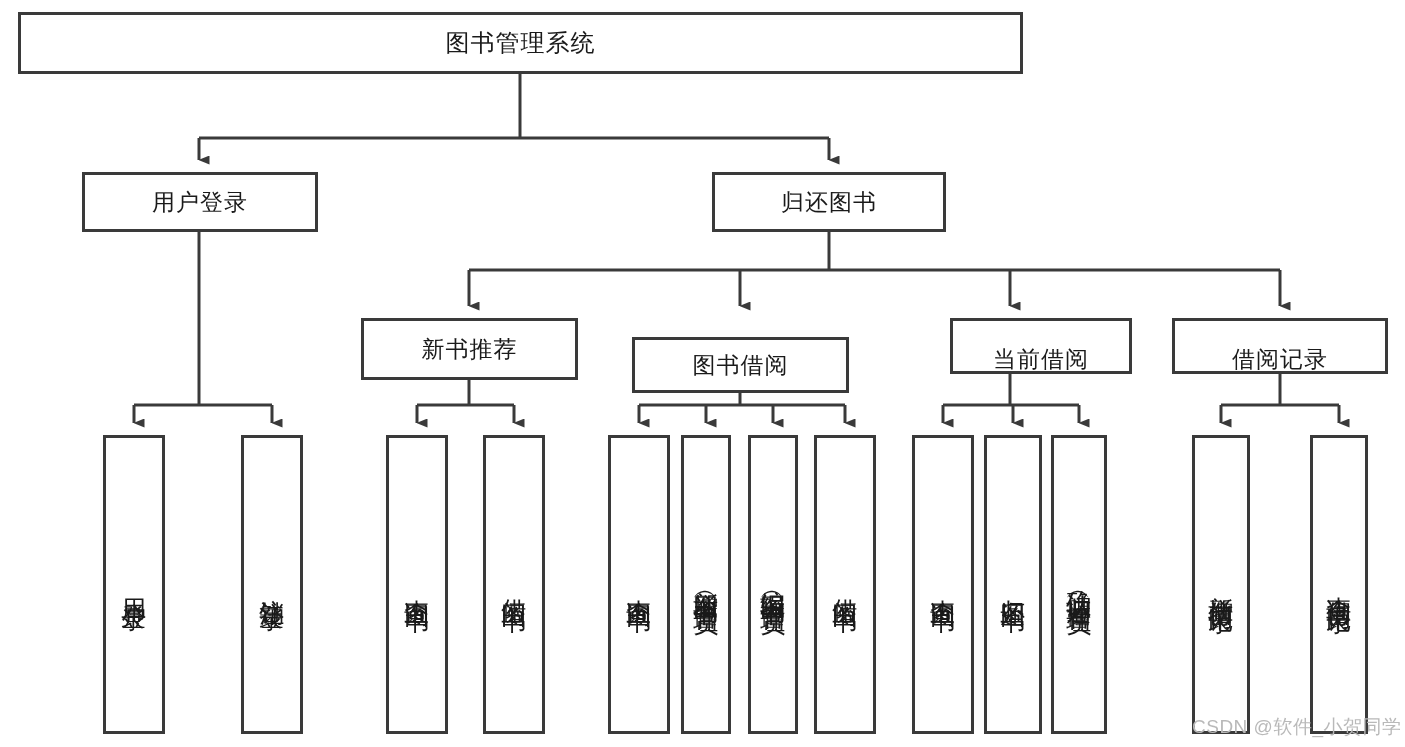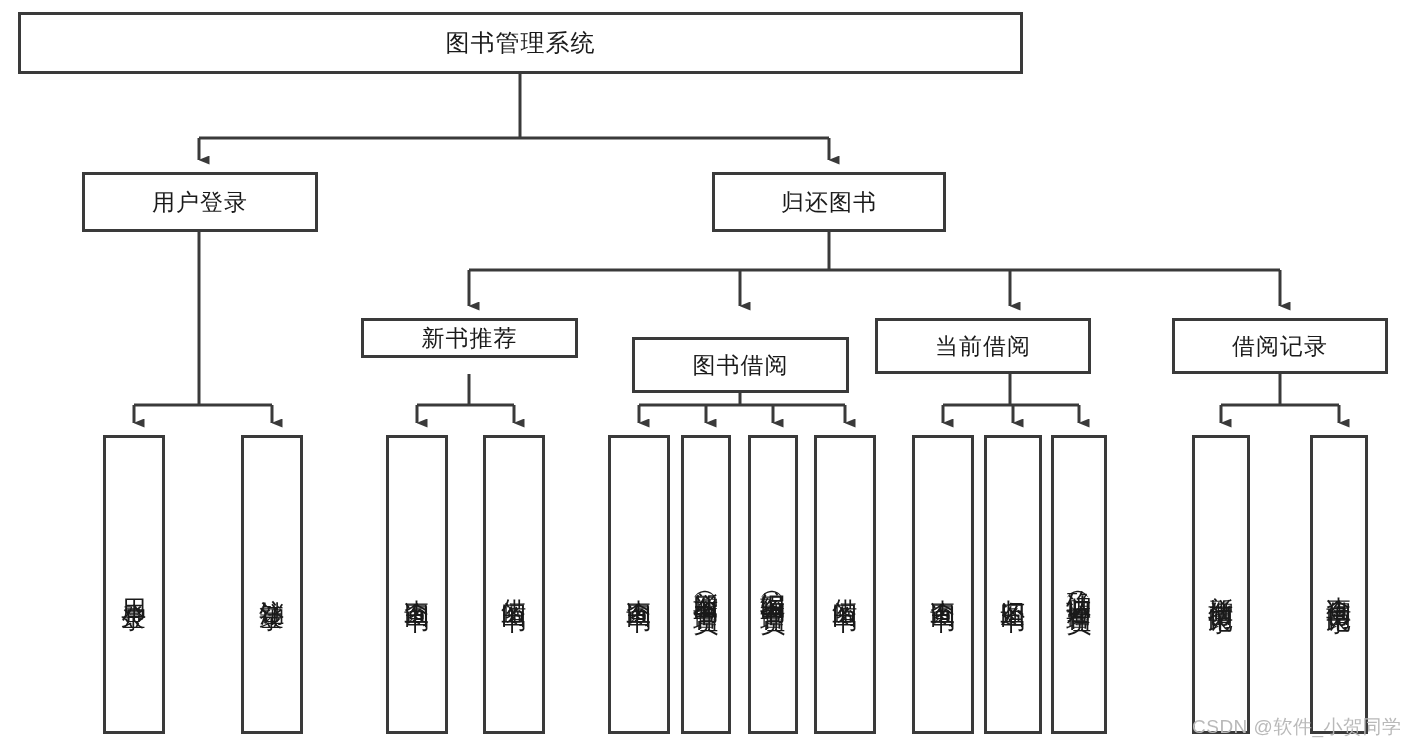--- a/index.html
+++ b/index.html
@@ -113,30 +113,30 @@
   <div id="nodes-layer">
       <div class="node-box horizontal root" style="left: 18px; top: 12px; width: 1005px; height: 62px;">
         <span class="node-label">图书管理系统</span>
       </div>
       <div class="node-box horizontal" style="left: 82px; top: 172px; width: 236px; height: 60px;">
         <span class="node-label">用户登录</span>
       </div>
       <div class="node-box horizontal" style="left: 712px; top: 172px; width: 234px; height: 60px;">
         <span class="node-label">归还图书</span>
       </div>
-      <div class="node-box horizontal" style="left: 361px; top: 318px; width: 217px; height: 40px;">
+      <div class="node-box horizontal" style="left: 361px; top: 318px; width: 217px; height: 62px;">
         <span class="node-label">新书推荐</span>
       </div>
       <div class="node-box horizontal" style="left: 632px; top: 318px; width: 217px; height: 56px; margin-top: 19px;">
         <span class="node-label">图书借阅</span>
       </div>
-      <div class="node-box horizontal" style="left: 875px; top: 318px; width: 216px; height: 56px;">
+      <div class="node-box horizontal" style="left: 950px; top: 318px; width: 182px; height: 56px; align-items: flex-end;">
         <span class="node-label">当前借阅</span>
       </div>
-      <div class="node-box horizontal" style="left: 1172px; top: 318px; width: 216px; height: 56px;">
+      <div class="node-box horizontal" style="left: 1172px; top: 318px; width: 216px; height: 56px; align-items: flex-end;">
         <span class="node-label">借阅记录</span>
       </div>
       <div class="node-box vertical" style="left: 103px; top: 435px; width: 62px; height: 299px;">
         <span class="node-label">用户登录</span>
       </div>
       <div class="node-box vertical" style="left: 241px; top: 435px; width: 62px; height: 299px;">
         <span class="node-label">注销登录</span>
       </div>
       <div class="node-box vertical" style="left: 386px; top: 435px; width: 62px; height: 299px;">
         <span class="node-label">查询图书</span>

